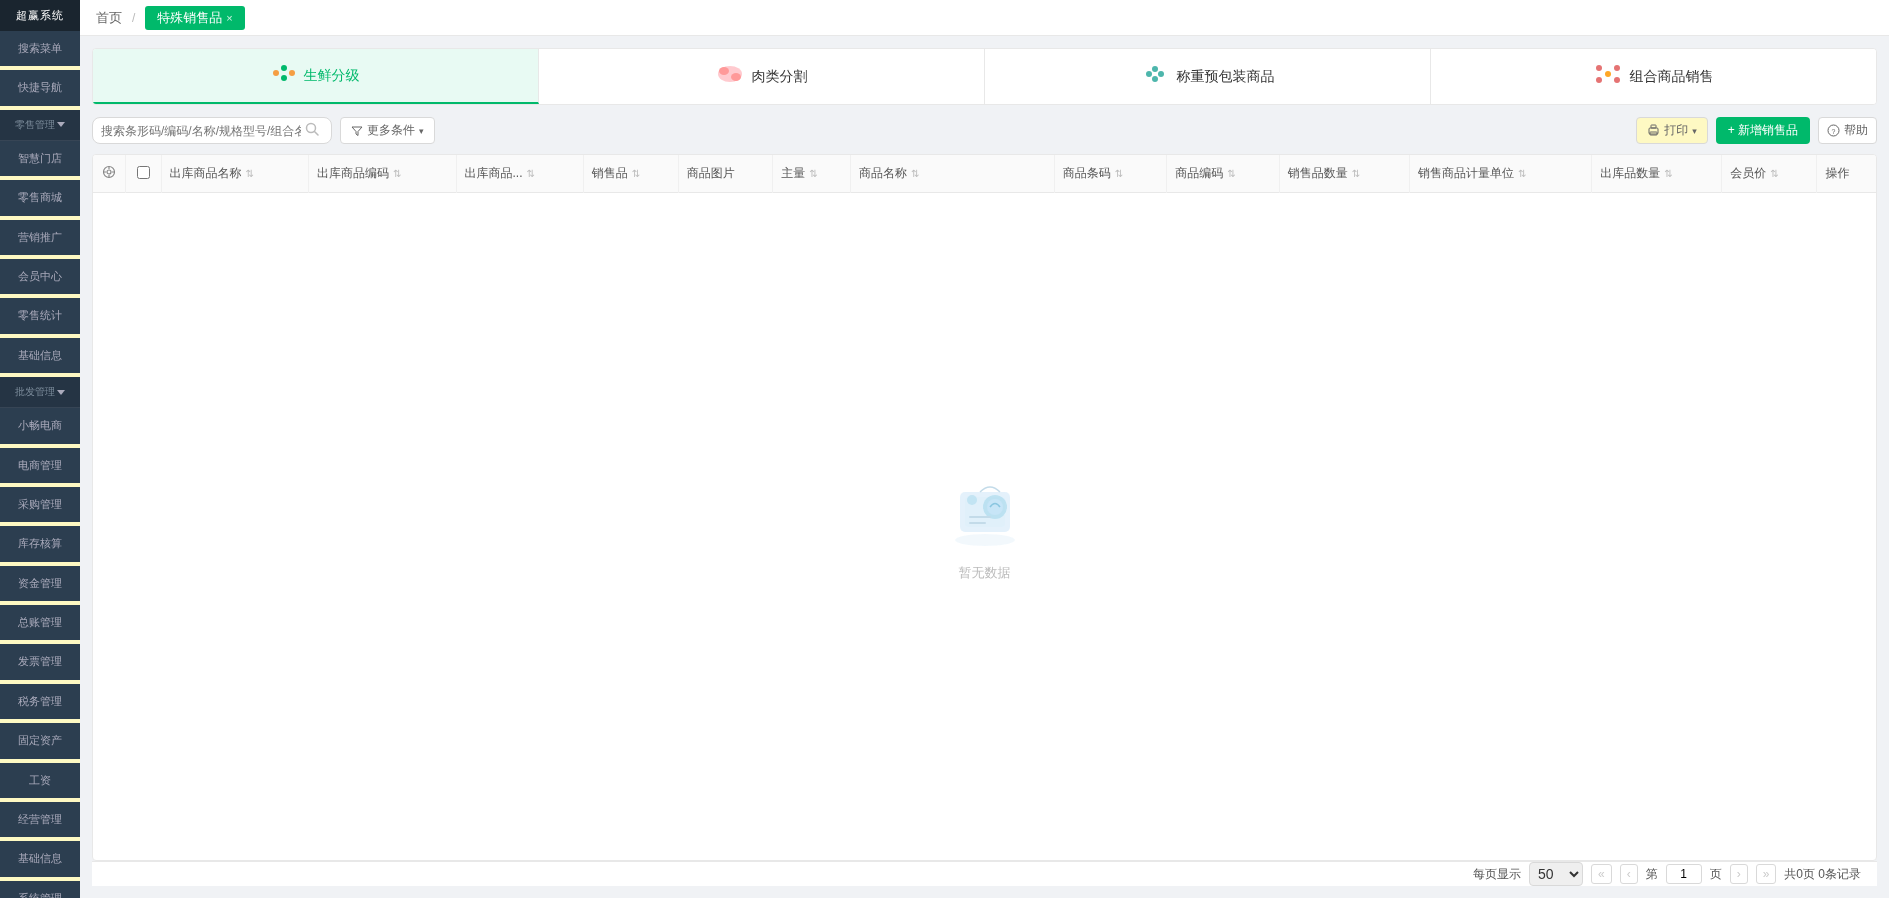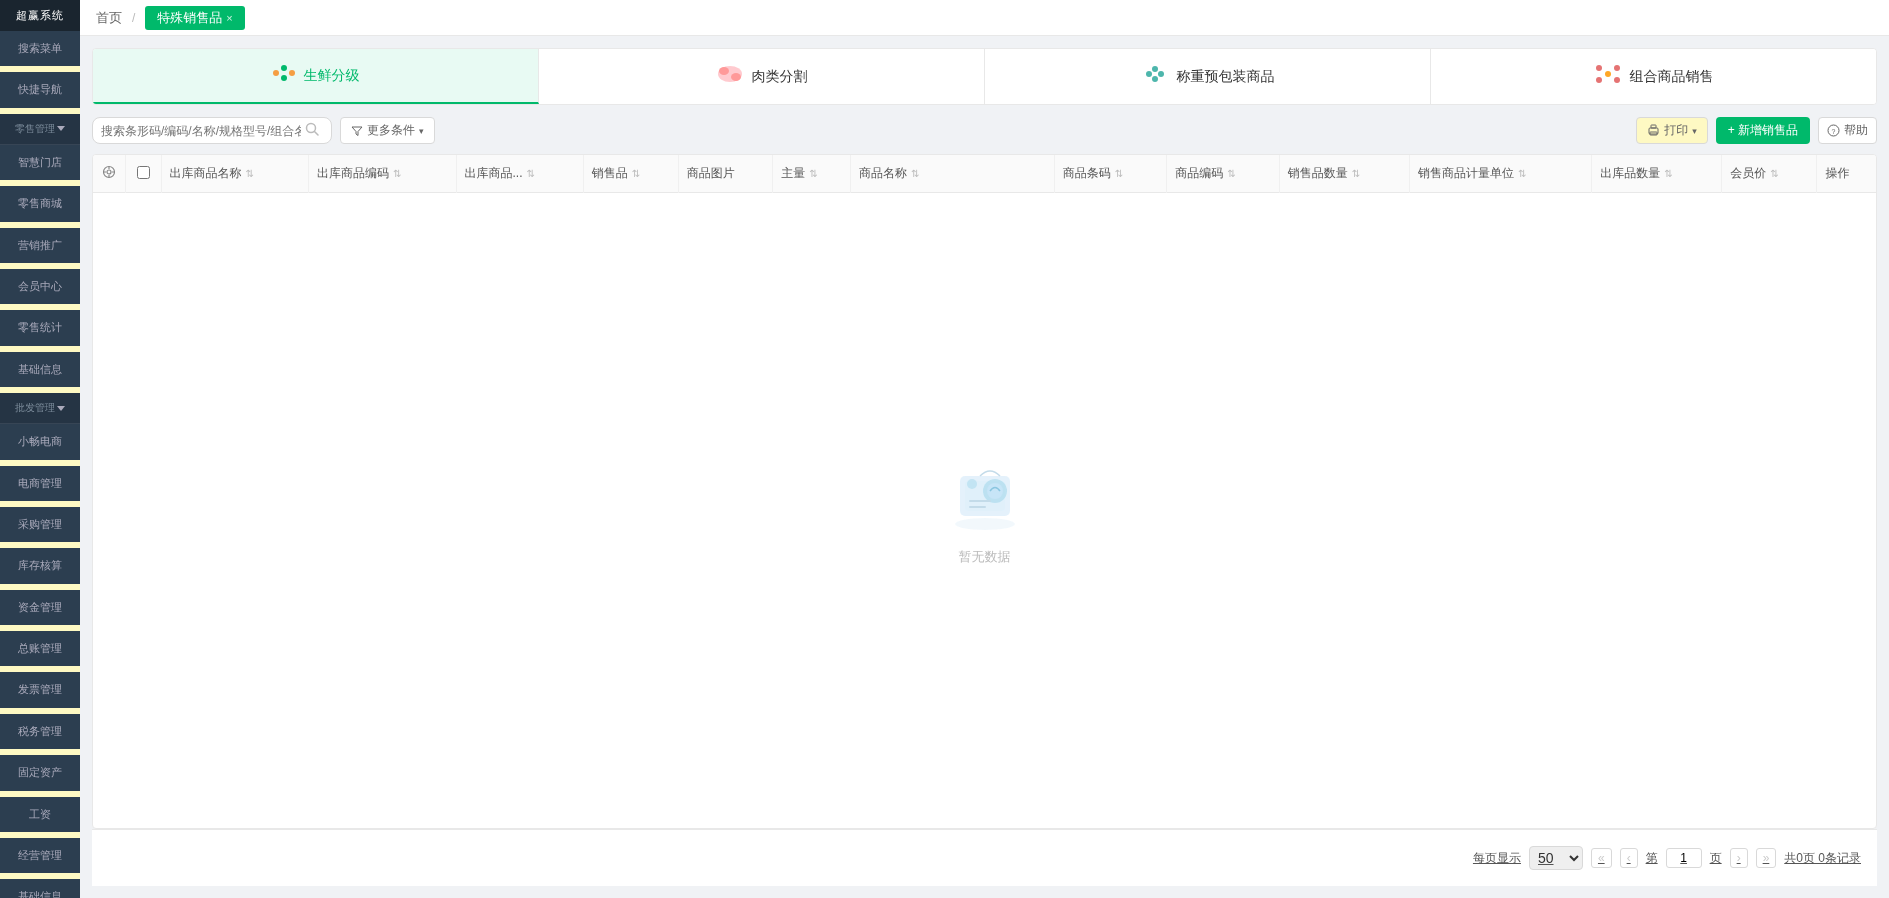--- a/index.html
+++ b/index.html
@@ -27,21 +27,21 @@
       letter-spacing: 1px;
     }
     .sidebar-item {
       width: 100%;
       text-align: center;
       padding: 10px 4px;
       color: #aab;
       cursor: pointer;
       font-size: 11px;
       line-height: 1.4;
-      border-bottom: 6px solid #fef9c3;
+      border-bottom: 4px solid #fef9c3;
     }
     .sidebar-section-header {
       width: 100%;
       text-align: center;
       padding: 8px 4px;
       color: #7a8a99;
       font-size: 10px;
       background: #253444;
       border-bottom: 1px solid #374555;
       display: flex;
@@ -257,28 +257,27 @@
       height: 80px;
       margin-bottom: 12px;
       opacity: 0.7;
     }
 
     
     #pagination {
       display: flex;
       align-items: center;
       justify-content: flex-end;
-      padding: 16px 16px;
+      padding: 0 16px;
       background: #fff;
       border-top: 1px solid #e8e8e8;
       gap: 8px;
       font-size: 12px;
       color: #555;
       flex-shrink: 0;
-      text-decoration: underline;
     }
     .page-size-select {
       border: 1px solid #d9d9d9;
       border-radius: 4px;
       padding: 2px 4px;
       font-size: 14px;
       color: #333;
     }
     .page-btn {
       border: 1px solid #d9d9d9;

